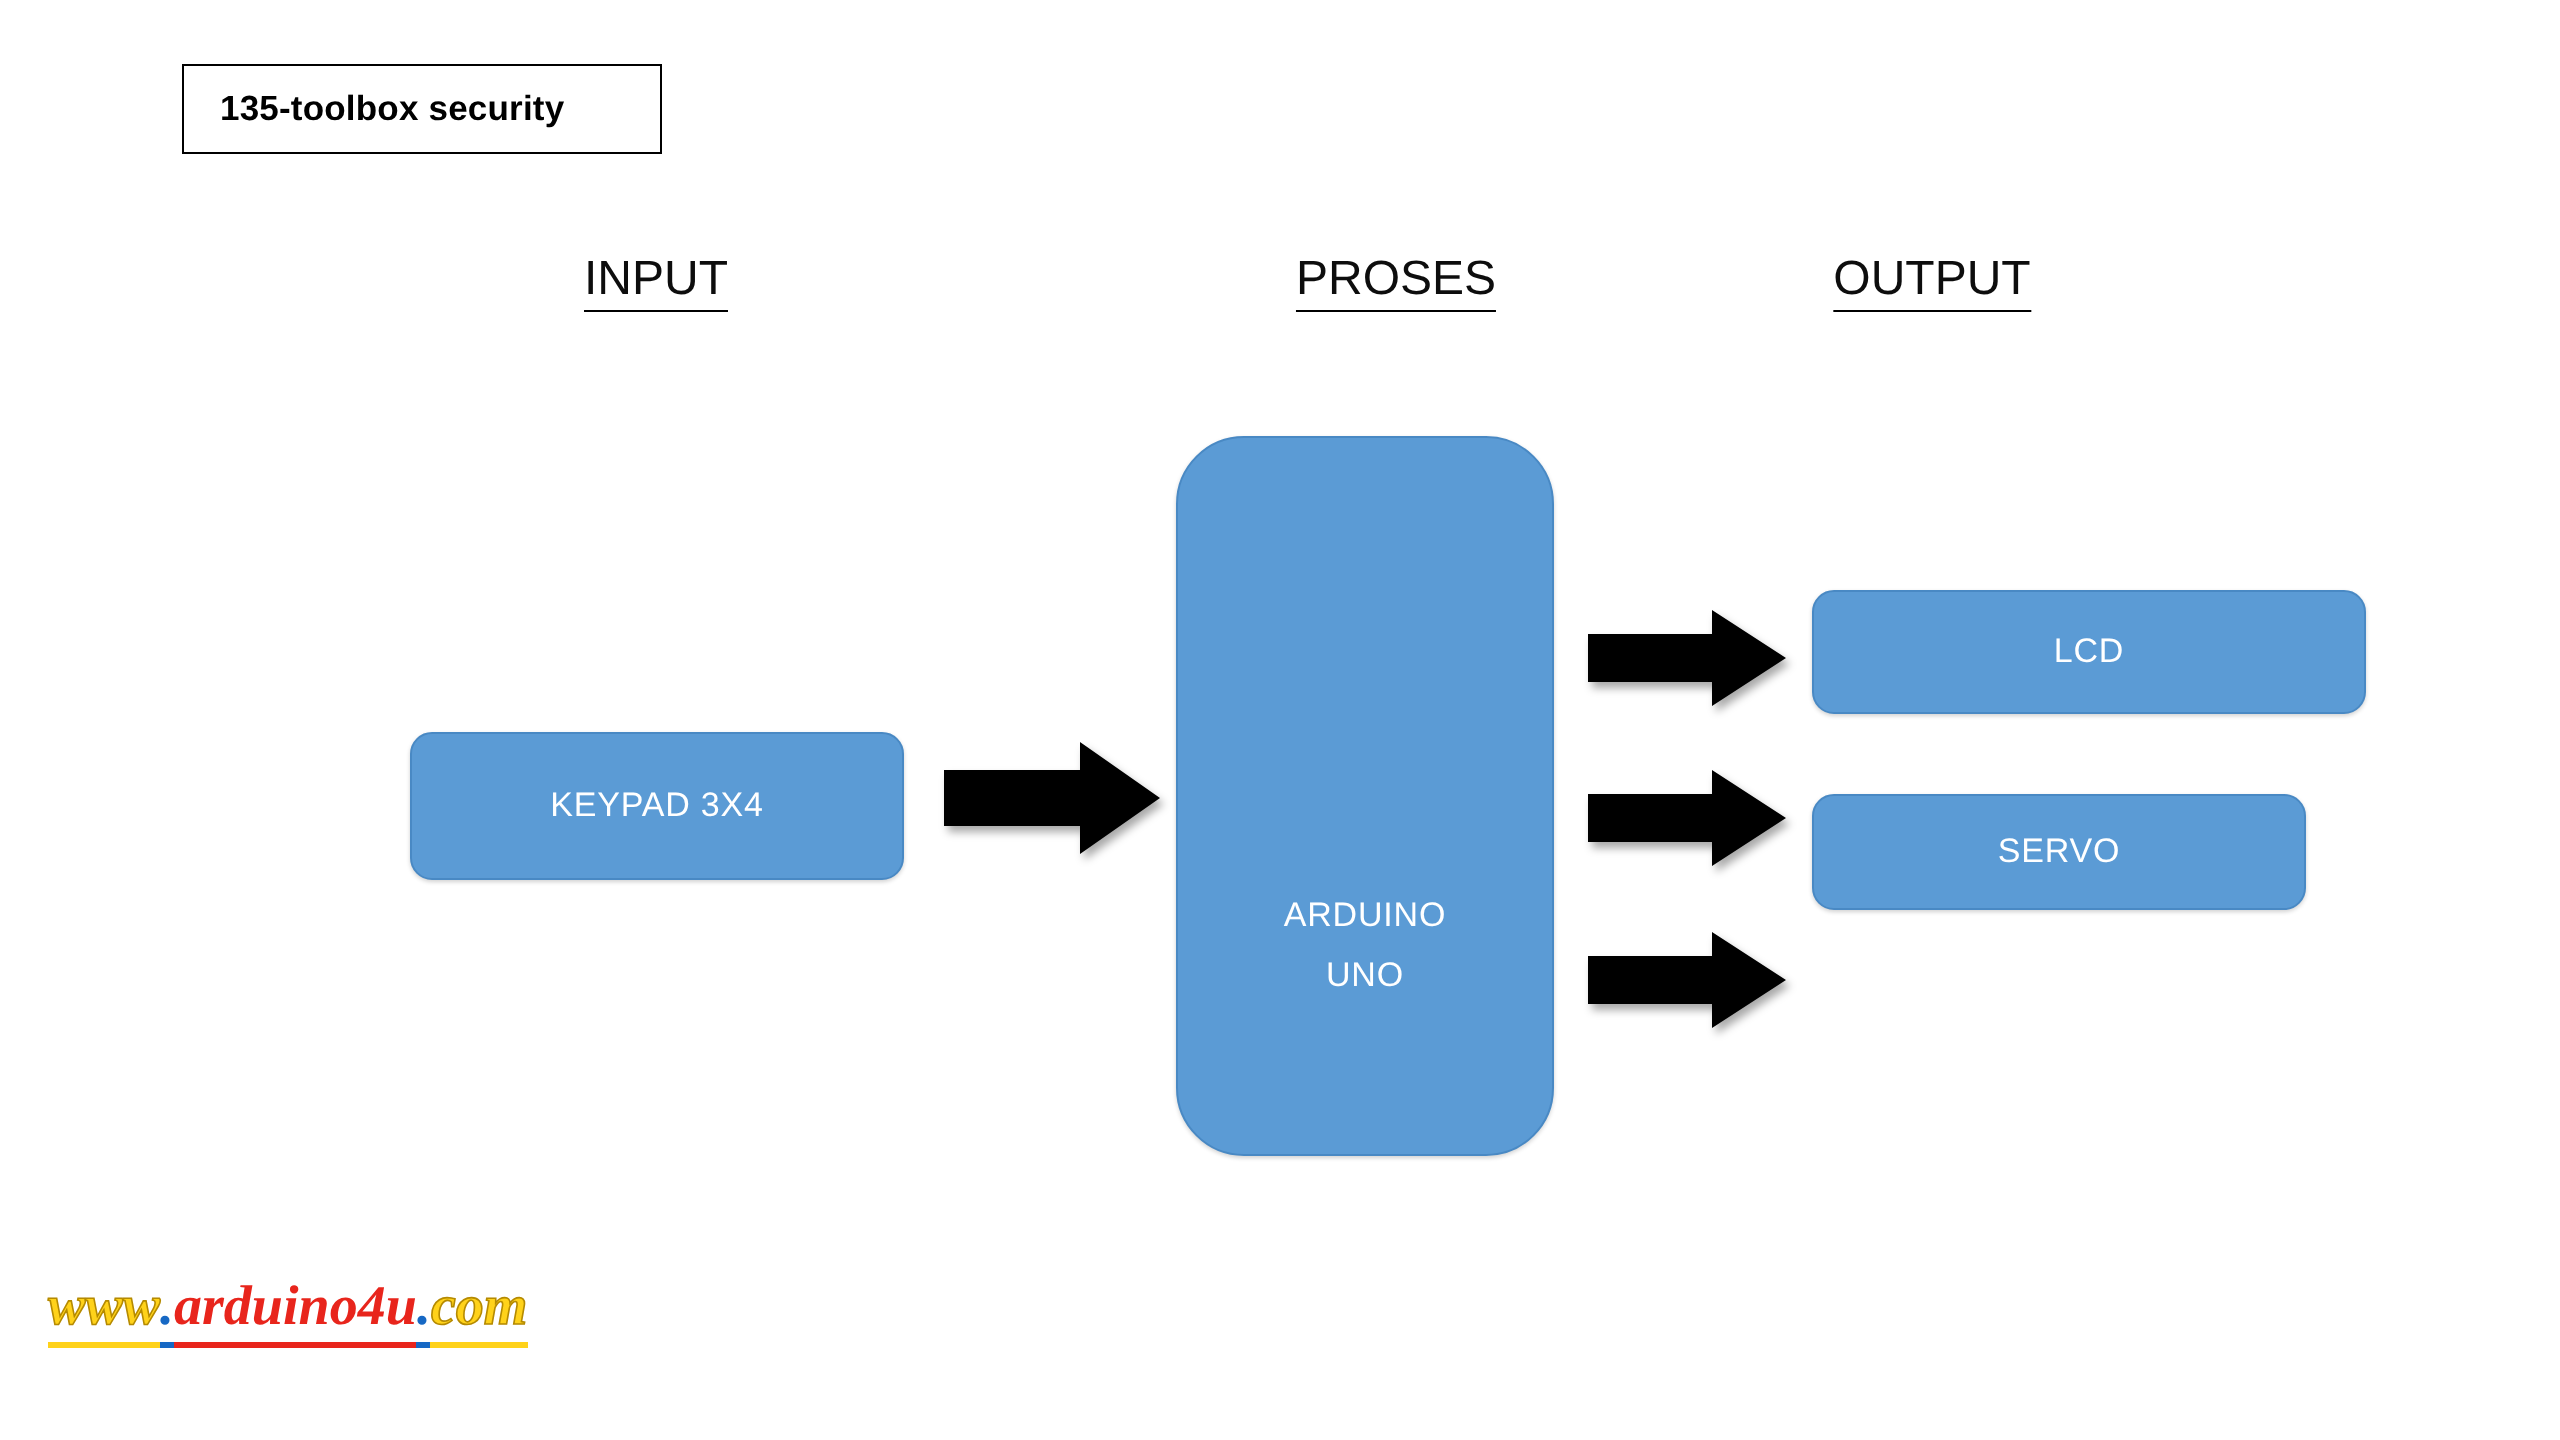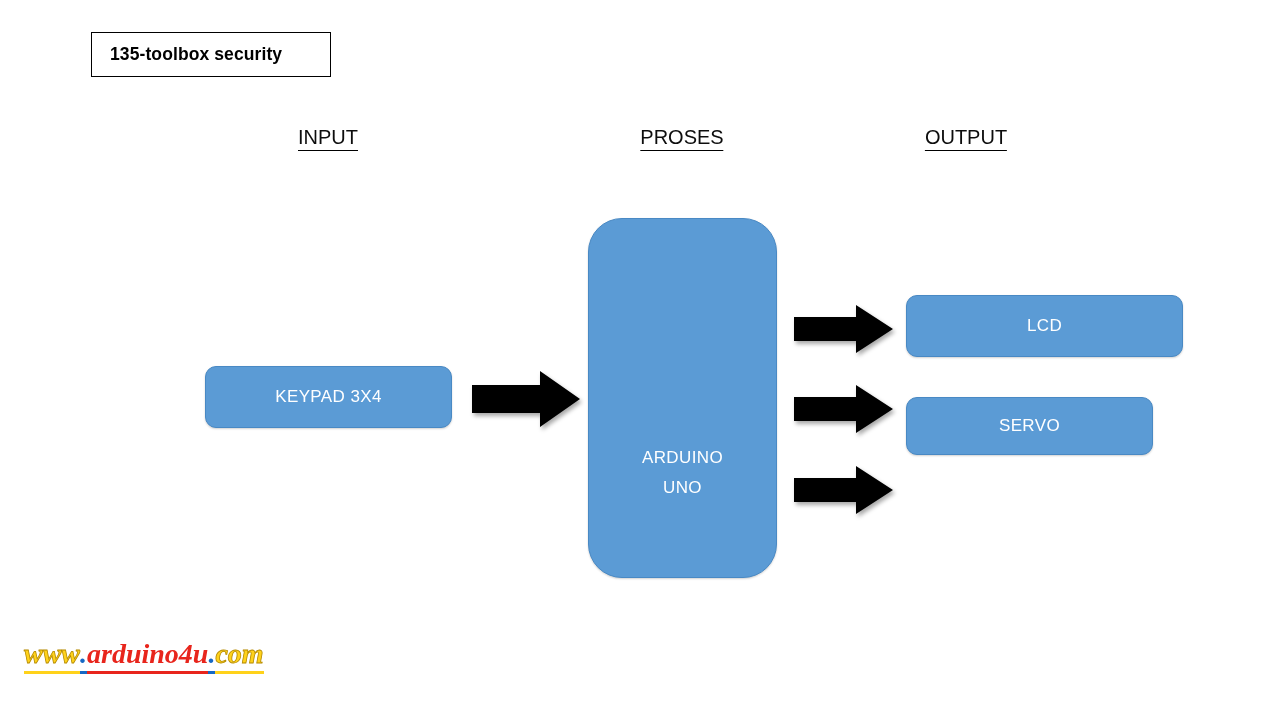--- a/index.html
+++ b/index.html
@@ -37,21 +37,21 @@
     font-size: 17.5px;
     color: #000000;
     font-weight: 600;
     letter-spacing: 0.1px;
     white-space: nowrap;
   }
 
   
   .col-header {
     position: absolute;
-    font-size: 20px;
+    font-size: 24px;
     color: #0d0d0d;
     font-weight: 400;
     text-align: center;
     transform: translateX(-50%);
     white-space: nowrap;
     padding-bottom: 2px;
   }
   .col-header .hdr-label {
     display: inline-block;
     border-bottom: 1.6px solid #000000;
@@ -126,28 +126,28 @@
 
 <div id="canvas">
 
   <div class="title-box">
     <span class="title-text">135-toolbox security</span>
   </div>
 
   <div class="col-header" style="left:328px; top:126px;">
     <span class="hdr-label">INPUT</span>
   </div>
-  <div class="col-header" style="left:682px; top:126px;">
+  <div class="col-header" style="left:698px; top:126px;">
     <span class="hdr-label">PROSES</span>
   </div>
   <div class="col-header" style="left:966px; top:126px;">
     <span class="hdr-label">OUTPUT</span>
   </div>
 
-  <div class="blk" style="left:205px; top:366px; width:247px; height:62px;">
+  <div class="blk" style="left:205px; top:366px; width:247px; height:74px;">
     <span class="blk-inner">KEYPAD 3X4</span>
   </div>
 
   <div class="arrow" style="left:472px; top:371px;">
     <svg width="108" height="56" viewBox="0 0 108 56">
       <polygon points="0,14 68,14 68,0 108,28 68,56 68,42 0,42" fill="#000000"></polygon>
     </svg>
   </div>
 
   <div class="blk tall" style="left:588px; top:218px; width:189px; height:360px;">

